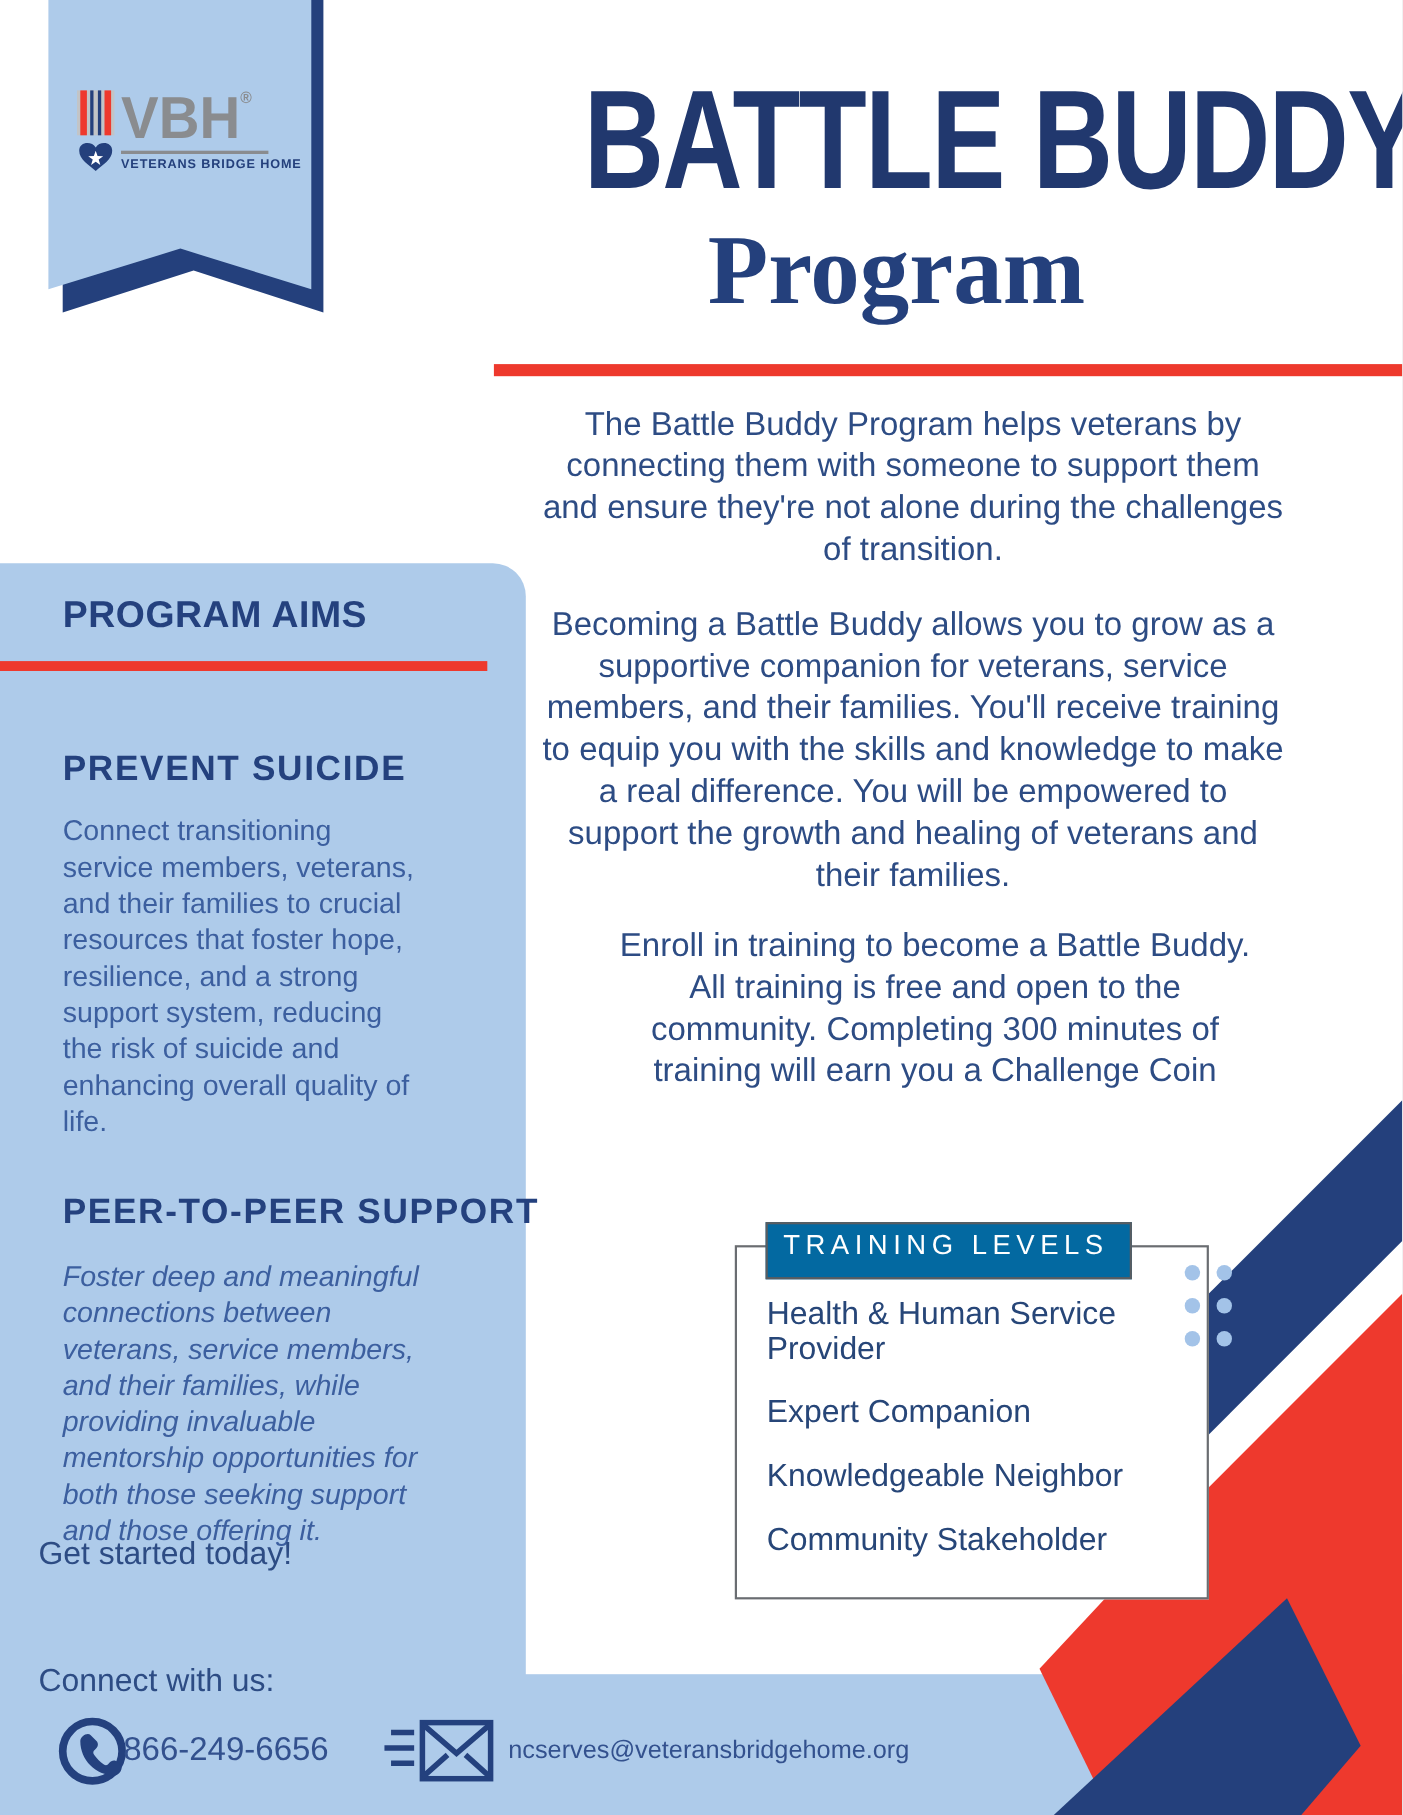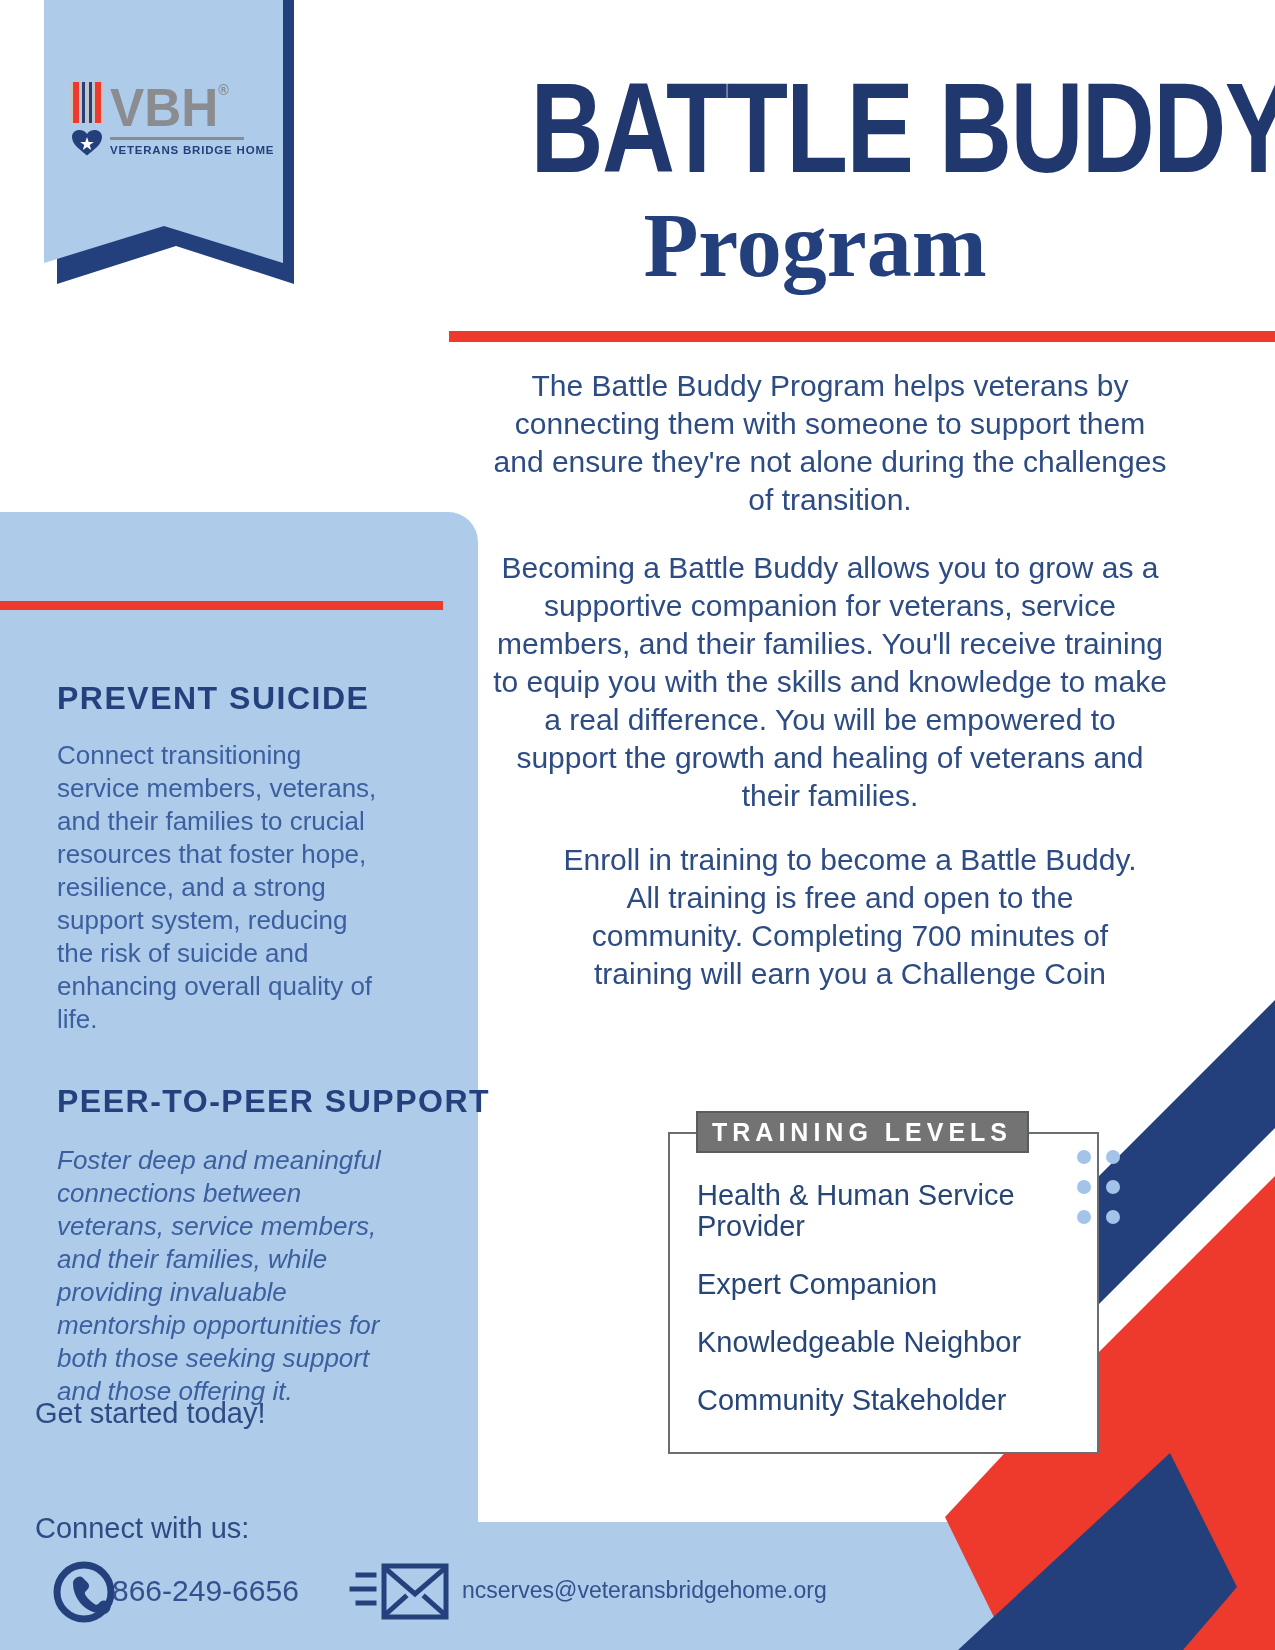--- a/index.html
+++ b/index.html
@@ -40,22 +40,22 @@
   .sb-head2{top:1083px;}
   .sb-body{left:57px;width:405px;font-size:26px;line-height:33px;color:#3c5f9f;white-space:pre-line;}
   .sb-body1{top:739px;}
   .sb-body2{top:1144px;font-style:italic;}
   .cta{left:35px;font-size:29px;line-height:40px;color:#2d4c84;}
   .cta1{top:1393px;}
   .cta2{top:1508px;}
 
   
   .tl-box{left:668px;top:1132px;width:431px;height:322px;background:#ffffff;border:2px solid #6a6d71;box-sizing:border-box;}
-  .tl-header{left:696px;top:1111px;width:333px;height:42px;background:#737373;border:2px solid #595d61;
-             box-sizing:border-box;color:#ffffff;font-size:25px;font-weight:bold;letter-spacing:5px;
+  .tl-header{left:696px;top:1111px;width:333px;height:52px;background:#0369a1;border:2px solid #595d61;
+             box-sizing:border-box;color:#ffffff;font-size:25px;font-weight:normal;letter-spacing:5px;
              line-height:38px;padding-left:14px;white-space:nowrap;}
   .tl-list{left:697px;top:1180px;width:350px;}
   .tl-item{color:#274678;font-size:29px;line-height:31px;margin-bottom:27px;}
 
   
   .dot{width:14px;height:14px;border-radius:50%;background:#a3c3e8;}
 
   
   .contact-text{color:#33518e;white-space:nowrap;}
   .phone-text{left:112px;top:1574px;font-size:30px;}
@@ -124,23 +124,24 @@
 to equip you with the skills and knowledge to make
 a real difference. You will be empowered  to
 support the growth and healing of veterans and
 their families.</div>
   <div class="abs para p1">The Battle Buddy Program helps veterans by
 connecting them with someone to support them
 and ensure they're not alone during the challenges
 of transition.</div>
   <div class="abs para p3">Enroll in training to become a Battle Buddy.
 All training is free and open to the
-community. Completing 700 minutes of
+community. Completing 300 minutes of
 training will earn you a Challenge Coin</div>
 
+  <div class="abs sb-title">PROGRAM AIMS</div>
   <div class="abs sb-rule"></div>
   <div class="abs sb-head sb-head1">PREVENT SUICIDE</div>
   <div class="abs sb-body sb-body1">Connect transitioning
 service members, veterans,
 and their families to crucial
 resources that foster hope,
 resilience, and a strong
 support system,  reducing
 the risk of suicide and
 enhancing overall quality of

